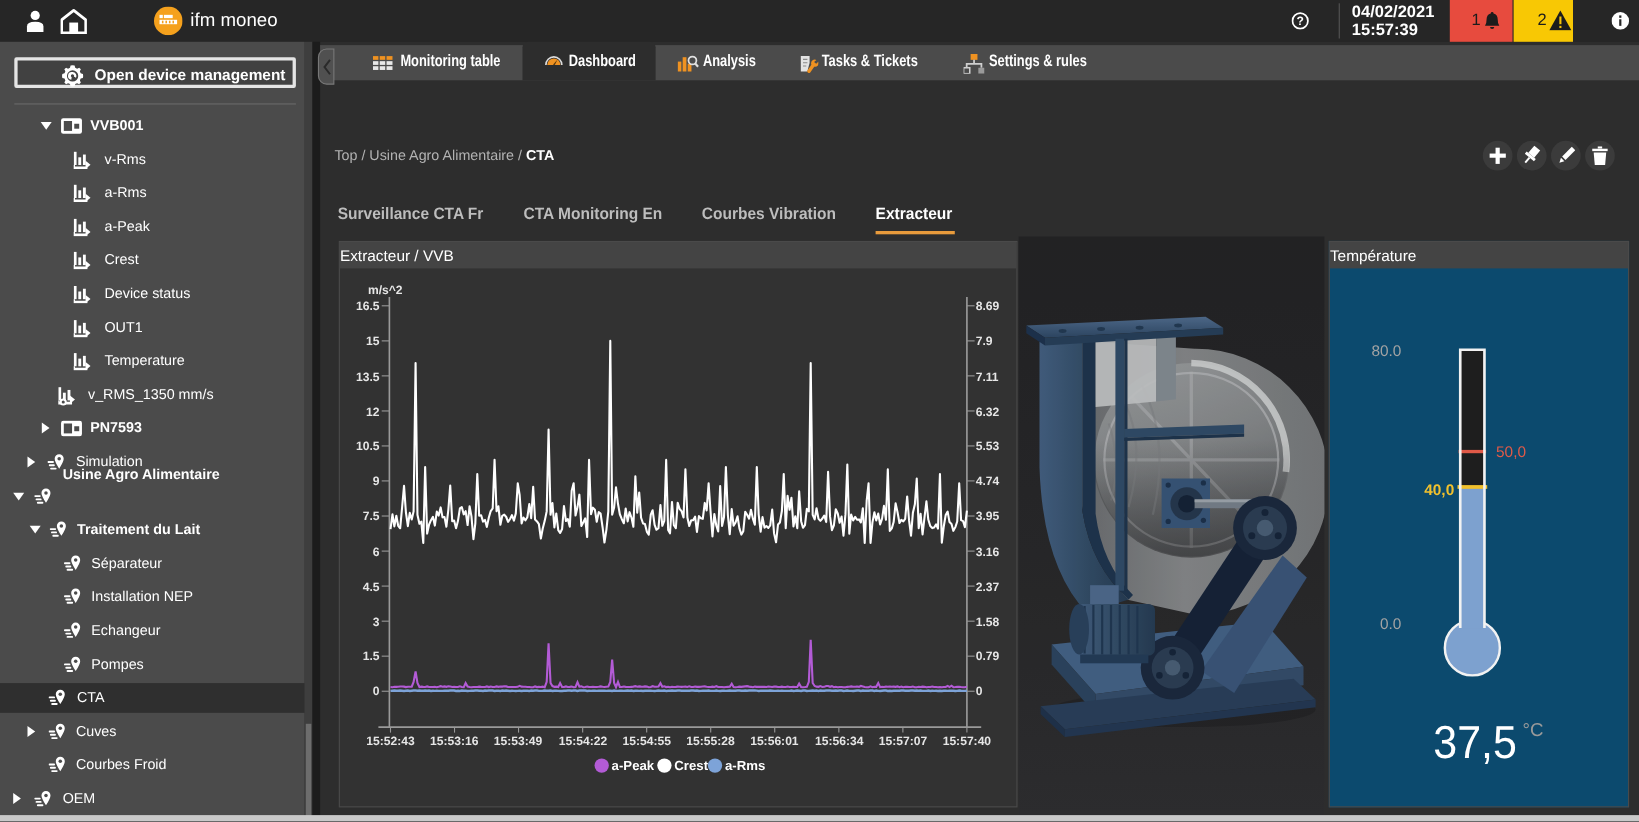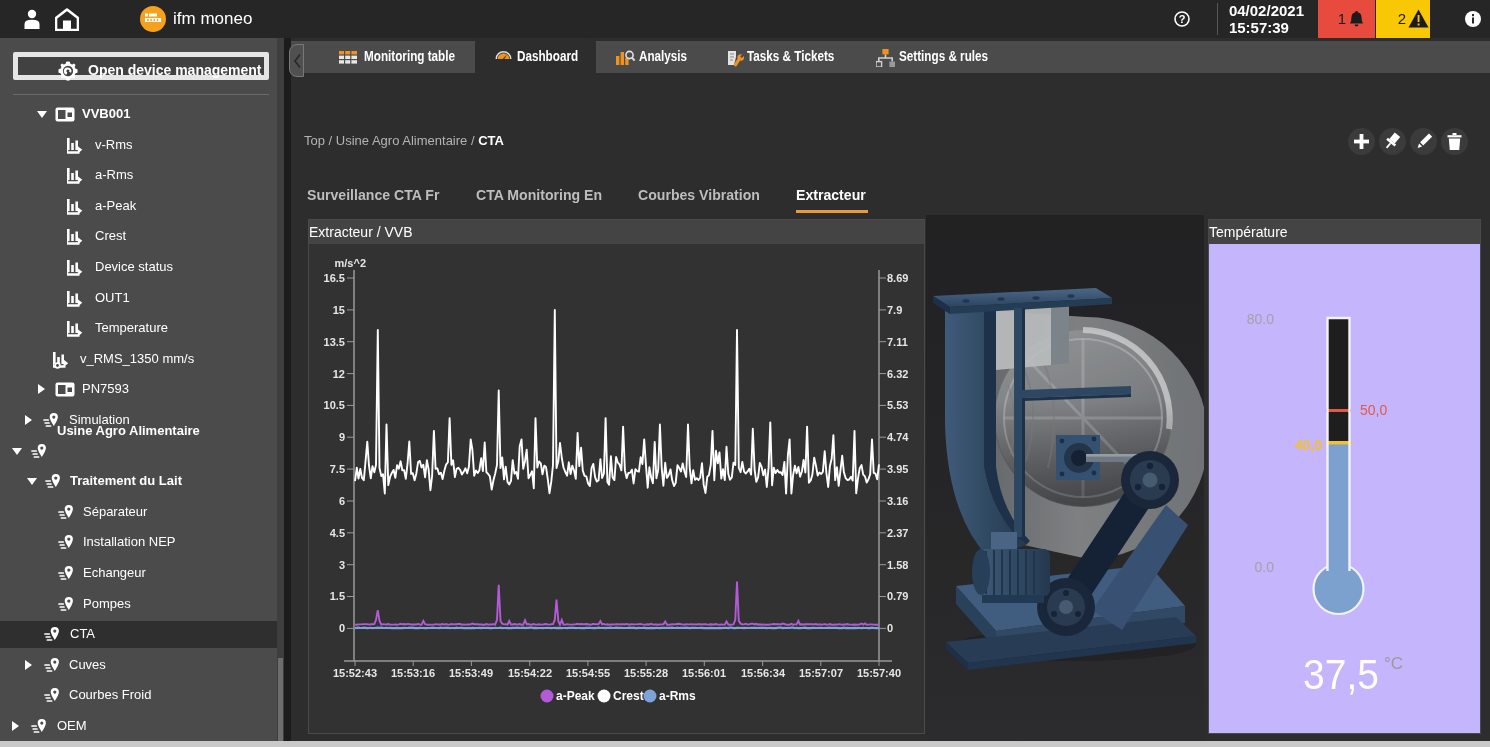--- a/index.html
+++ b/index.html
@@ -3,21 +3,21 @@
 * { margin:0; padding:0; box-sizing:border-box; }
 html,body { width:1490px; height:747px; overflow:hidden; background:#2d2d2d;
   font-family:"Liberation Sans", sans-serif; }
 #app { position:relative; width:1490px; height:747px; overflow:hidden; background:#2d2d2d; }
 .abs { position:absolute; }
 
 #topbar { position:absolute; left:0; top:0; width:1490px; height:38px; background:#262626; }
 
 #sidebar { position:absolute; left:0; top:38px; width:277px; height:704px; background:#4b4b4b; }
 #odm { position:absolute; left:13px; top:14px; width:256px; height:28px; background:#414141;
-  border:5px solid #e5e5e5; border-radius:2px; color:#fff; font-size:14px; font-weight:bold;
+  border:3px solid #e5e5e5; border-radius:2px; color:#fff; font-size:14px; font-weight:bold;
   line-height:26px; }
 #sidedivider { position:absolute; left:13px; top:56px; width:256px; height:1px; background:#6a6a6a; }
 .trow { position:absolute; height:26px; line-height:26px; color:#fff; font-size:13px; white-space:nowrap; }
 .tri-d { position:absolute; width:0; height:0; border-left:5px solid transparent;
   border-right:5px solid transparent; border-top:7px solid #fff; }
 .tri-r { position:absolute; width:0; height:0; border-top:5px solid transparent;
   border-bottom:5px solid transparent; border-left:7px solid #fff; }
 #ctahl { position:absolute; left:0; top:583px; width:277px; height:27px; background:#2f2f2f; }
 
 #strack { position:absolute; left:277px; top:38px; width:7px; height:704px; background:#3e3e3e; }
@@ -193,21 +193,21 @@
   <circle cx="4.5" cy="14.5" r="3.2" fill="#fff"></circle>
         <circle cx="4.5" cy="14.5" r="1.4" fill="#4b4b4b"></circle>
 </svg>
 <div class="trow" style="left:80px;top:308px;font-weight:normal">v_RMS_1350 mm/s</div>
 <div class="tri-r" style="left:38px;top:346px"></div>
 <svg class="abs" style="left:55px;top:344.4px" width="20" height="15" viewBox="0 0 20 15">
   <rect x="0.5" y="0.5" width="19" height="14" rx="2" fill="#fff"></rect>
   <rect x="3" y="3" width="7.5" height="9" fill="#4b4b4b"></rect>
   <rect x="12.5" y="5.5" width="4.5" height="4.5" fill="#4b4b4b"></rect>
 </svg>
-<div class="trow" style="left:82px;top:338px;font-weight:normal">PN7593</div>
+<div class="trow" style="left:82px;top:338px;font-weight:bold">PN7593</div>
 <div class="tri-r" style="left:25px;top:377px"></div>
 <svg class="abs" style="left:43px;top:374.0px" width="16" height="16" viewBox="0 0 16 16">
   <g stroke="#fff" stroke-width="1.7" stroke-linecap="round">
     <line x1="1" y1="8" x2="5.2" y2="8"></line>
           <line x1="2.2" y1="11" x2="6" y2="11"></line>
           <line x1="3.4" y1="14" x2="7.6" y2="14"></line>
   </g>
   <path d="M10.8 1 a4.1 4.1 0 0 1 4.1 4.1 q0 2.6 -4.1 9 q-4.1 -6.4 -4.1 -9 A4.1 4.1 0 0 1 10.8 1 Z" fill="#fff"></path>
   <circle cx="10.8" cy="5.1" r="1.6" fill="#4b4b4b"></circle>
 </svg>
@@ -610,21 +610,21 @@
   <polyline points="355.0,624.6 356.8,624.7 358.5,624.4 360.3,624.4 362.0,624.3 363.8,624.1 365.5,624.1 367.3,624.2 369.0,624.6 370.8,624.3 372.5,624.3 374.3,624.2 376.0,619.9 377.8,610.3 379.5,620.9 381.3,624.6 383.0,624.2 384.8,624.4 386.5,624.5 388.3,624.0 390.1,624.6 391.8,624.6 393.6,624.6 395.3,624.4 397.1,624.7 398.8,624.3 400.6,623.8 402.3,624.3 404.1,624.0 405.8,624.4 407.6,623.9 409.3,624.1 411.1,624.5 412.8,624.4 414.6,624.5 416.3,624.5 418.1,623.9 419.8,624.5 421.6,624.7 423.3,620.9 425.1,624.2 426.9,624.6 428.6,624.7 430.4,624.6 432.1,624.6 433.9,624.6 435.6,624.2 437.4,624.4 439.1,624.5 440.9,624.5 442.6,624.0 444.4,624.6 446.1,624.1 447.9,624.6 449.6,624.6 451.4,624.0 453.1,624.4 454.9,624.1 456.6,624.2 458.4,623.9 460.2,624.0 461.9,624.6 463.7,624.5 465.4,624.6 467.2,624.5 468.9,624.5 470.7,624.4 472.4,623.5 474.2,624.2 475.9,624.3 477.7,624.3 479.4,624.5 481.2,624.5 482.9,624.7 484.7,624.7 486.4,624.0 488.2,624.6 489.9,624.4 491.7,624.5 493.4,624.2 495.2,624.7 497.0,619.9 498.7,584.8 500.5,620.9 502.2,623.7 504.0,624.4 505.7,624.2 507.5,624.6 509.2,621.0 511.0,624.5 512.7,624.5 514.5,624.0 516.2,624.5 518.0,624.4 519.7,624.1 521.5,624.7 523.2,624.5 525.0,620.2 526.7,624.2 528.5,624.0 530.3,624.7 532.0,624.5 533.8,624.1 535.5,624.6 537.3,624.6 539.0,624.3 540.8,624.6 542.5,624.5 544.3,624.3 546.0,624.0 547.8,624.4 549.5,624.6 551.3,624.3 553.0,624.2 554.8,619.9 556.5,599.7 558.3,620.9 560.0,624.7 561.8,619.9 563.5,624.5 565.3,624.6 567.1,624.1 568.8,624.4 570.6,624.6 572.3,624.6 574.1,624.4 575.8,624.2 577.6,623.8 579.3,624.3 581.1,624.0 582.8,624.2 584.6,624.3 586.3,624.0 588.1,624.2 589.8,624.7 591.6,624.5 593.3,623.8 595.1,624.3 596.8,624.3 598.6,624.1 600.4,621.1 602.1,624.3 603.9,623.9 605.6,624.6 607.4,624.3 609.1,624.7 610.9,624.4 612.6,624.5 614.4,624.4 616.1,624.2 617.9,624.3 619.6,624.4 621.4,624.3 623.1,624.2 624.9,624.5 626.6,623.9 628.4,624.5 630.1,624.5 631.9,624.1 633.6,624.4 635.4,624.4 637.2,624.3 638.9,624.1 640.7,624.0 642.4,624.4 644.2,624.6 645.9,624.5 647.7,624.2 649.4,624.5 651.2,623.8 652.9,624.6 654.7,624.5 656.4,624.5 658.2,624.7 659.9,624.5 661.7,624.4 663.4,624.3 665.2,621.6 666.9,624.5 668.7,624.7 670.5,624.5 672.2,624.2 674.0,624.4 675.7,624.2 677.5,624.0 679.2,623.8 681.0,624.2 682.7,624.4 684.5,624.7 686.2,624.2 688.0,624.4 689.7,624.4 691.5,624.3 693.2,624.4 695.0,624.4 696.7,624.5 698.5,624.1 700.2,624.3 702.0,624.5 703.7,624.2 705.5,624.2 707.3,624.6 709.0,624.5 710.8,624.2 712.5,624.5 714.3,624.5 716.0,624.1 717.8,624.6 719.5,624.6 721.3,624.4 723.0,624.6 724.8,624.6 726.5,621.5 728.3,624.5 730.0,624.7 731.8,624.6 733.5,624.4 735.3,619.9 737.0,581.6 738.8,620.9 740.6,623.6 742.3,624.2 744.1,624.4 745.8,623.7 747.6,624.5 749.3,624.4 751.1,623.6 752.8,623.7 754.6,624.4 756.3,623.8 758.1,624.7 759.8,624.3 761.6,624.7 763.3,624.5 765.1,624.6 766.8,624.7 768.6,624.7 770.3,624.4 772.1,624.3 773.8,624.0 775.6,624.3 777.4,624.3 779.1,624.1 780.9,624.4 782.6,623.6 784.4,624.0 786.1,624.6 787.9,624.7 789.6,624.7 791.4,623.9 793.1,624.7 794.9,624.4 796.6,624.4 798.4,621.0 800.1,624.7 801.9,624.3 803.6,624.5 805.4,624.2 807.1,624.3 808.9,624.1 810.7,624.3 812.4,624.2 814.2,624.4 815.9,624.0 817.7,624.7 819.4,624.2 821.2,624.7 822.9,624.4 824.7,624.3 826.4,624.5 828.2,624.6 829.9,624.1 831.7,624.7 833.4,624.7 835.2,624.4 836.9,624.6 838.7,624.2 840.4,624.4 842.2,624.7 843.9,624.5 845.7,624.5 847.5,624.1 849.2,624.6 851.0,624.6 852.7,624.7 854.5,624.5 856.2,624.7 858.0,624.6 859.7,624.5 861.5,623.5 863.2,624.6 865.0,623.4 866.7,624.7 868.5,624.6 870.2,624.4 872.0,624.4 873.7,624.6 875.5,624.7 877.2,624.7 879.0,624.4" fill="none" stroke="#b35bd6" stroke-width="1.9"></polyline>
   <polyline points="355.0,481.1 356.8,467.6 358.5,478.5 360.3,468.9 362.0,478.0 363.8,480.2 365.5,461.8 367.3,441.7 369.0,465.7 370.8,478.3 372.5,466.2 374.3,472.3 376.0,464.9 377.8,330.0 379.5,468.0 381.3,476.1 383.0,474.2 384.8,493.5 386.5,424.5 388.3,485.1 390.1,476.8 391.8,472.9 393.6,469.9 395.3,477.8 397.1,465.1 398.8,468.7 400.6,461.3 402.3,470.3 404.1,470.1 405.8,478.8 407.6,463.2 409.3,441.5 411.1,473.9 412.8,473.2 414.6,480.2 416.3,473.7 418.1,462.1 419.8,460.9 421.6,467.6 423.3,464.7 425.1,477.3 426.9,460.2 428.6,469.4 430.4,490.2 432.1,476.0 433.9,430.9 435.6,468.8 437.4,468.4 439.1,474.2 440.9,472.7 442.6,479.0 444.4,470.5 446.1,464.6 447.9,462.2 449.6,418.1 451.4,464.8 453.1,460.3 454.9,477.1 456.6,468.9 458.4,467.8 460.2,470.0 461.9,474.4 463.7,471.8 465.4,468.3 467.2,473.3 468.9,466.7 470.7,439.4 472.4,450.0 474.2,475.8 475.9,470.5 477.7,473.0 479.4,470.2 481.2,458.2 482.9,471.1 484.7,442.5 486.4,472.3 488.2,474.0 489.9,476.4 491.7,489.6 493.4,480.5 495.2,473.5 497.0,464.9 498.7,390.5 500.5,468.0 502.2,457.4 504.0,479.4 505.7,466.8 507.5,481.9 509.2,484.5 511.0,480.9 512.7,460.1 514.5,473.7 516.2,471.9 518.0,478.8 519.7,446.2 521.5,439.4 523.2,468.7 525.0,461.0 526.7,449.7 528.5,478.2 530.3,474.8 532.0,471.3 533.8,488.2 535.5,418.1 537.3,467.5 539.0,461.5 540.8,463.3 542.5,474.3 544.3,465.6 546.0,466.9 547.8,479.3 549.5,493.2 551.3,481.4 553.0,464.9 554.8,309.9 556.5,468.0 558.3,461.3 560.0,443.0 561.8,458.0 563.5,467.5 565.3,472.0 567.1,475.7 568.8,462.3 570.6,474.0 572.3,465.6 574.1,470.7 575.8,478.9 577.6,433.0 579.3,466.1 581.1,447.7 582.8,470.7 584.6,475.9 586.3,476.4 588.1,483.5 589.8,486.1 591.6,467.8 593.3,463.9 595.1,477.2 596.8,481.6 598.6,480.2 600.4,459.1 602.1,478.0 603.9,473.5 605.6,418.1 607.4,481.9 609.1,484.8 610.9,456.3 612.6,477.5 614.4,480.1 616.1,457.0 617.9,462.7 619.6,464.7 621.4,470.4 623.1,426.6 624.9,470.4 626.6,478.1 628.4,472.9 630.1,472.9 631.9,469.7 633.6,483.5 635.4,469.2 637.2,471.1 638.9,471.7 640.7,457.2 642.4,464.1 644.2,439.4 645.9,464.3 647.7,487.7 649.4,467.3 651.2,477.7 652.9,483.2 654.7,441.9 656.4,478.2 658.2,470.0 659.9,424.5 661.7,468.2 663.4,485.7 665.2,462.8 666.9,477.9 668.7,475.0 670.5,469.4 672.2,480.3 674.0,486.0 675.7,482.9 677.5,465.2 679.2,468.0 681.0,471.5 682.7,463.4 684.5,471.7 686.2,477.0 688.0,424.5 689.7,467.6 691.5,483.4 693.2,470.1 695.0,479.7 696.7,478.2 698.5,480.0 700.2,477.7 702.0,463.2 703.7,484.9 705.5,493.0 707.3,476.8 709.0,475.0 710.8,464.5 712.5,430.9 714.3,480.2 716.0,450.8 717.8,463.4 719.5,452.5 721.3,478.6 723.0,469.3 724.8,480.1 726.5,446.7 728.3,473.8 730.0,479.8 731.8,477.4 733.5,462.6 735.3,464.9 737.0,330.0 738.8,468.0 740.6,472.2 742.3,462.0 744.1,471.7 745.8,473.5 747.6,471.4 749.3,468.7 751.1,474.6 752.8,428.8 754.6,469.7 756.3,481.9 758.1,477.5 759.8,463.0 761.6,466.8 763.3,475.2 765.1,469.6 766.8,487.0 768.6,467.4 770.3,422.4 772.1,485.2 773.8,467.7 775.6,473.1 777.4,469.9 779.1,472.5 780.9,472.2 782.6,474.9 784.4,462.0 786.1,493.5 787.9,455.2 789.6,439.4 791.4,493.5 793.1,475.1 794.9,465.7 796.6,473.2 798.4,466.9 800.1,476.7 801.9,471.5 803.6,459.9 805.4,472.5 807.1,426.6 808.9,482.7 810.7,480.4 812.4,474.6 814.2,457.6 815.9,465.5 817.7,475.5 819.4,472.6 821.2,474.0 822.9,471.7 824.7,451.3 826.4,472.9 828.2,487.0 829.9,466.2 831.7,458.5 833.4,435.1 835.2,480.1 836.9,467.1 838.7,485.9 840.4,470.9 842.2,455.8 843.9,472.3 845.7,478.2 847.5,480.1 849.2,479.5 851.0,476.7 852.7,480.6 854.5,430.9 856.2,493.3 858.0,478.4 859.7,468.3 861.5,465.1 863.2,474.6 865.0,476.4 866.7,482.6 868.5,479.2 870.2,474.1 872.0,439.4 873.7,472.8 875.5,473.7 877.2,479.3 879.0,464.3" fill="none" stroke="#ffffff" stroke-width="1.9" stroke-linejoin="round"></polyline>
   <circle cx="547" cy="696" r="6.5" fill="#b35bd6"></circle>
   <text x="556" y="700" font-size="12" font-weight="bold" fill="#fff">a-Peak</text>
   <circle cx="604" cy="696" r="6.5" fill="#ffffff"></circle>
   <text x="613" y="700" font-size="12" font-weight="bold" fill="#fff">Crest</text>
   <circle cx="650" cy="696" r="6.5" fill="#7da3d8"></circle>
   <text x="659" y="700" font-size="12" font-weight="bold" fill="#fff">a-Rms</text>
 </svg>
 
-<div class="panel" style="left:1208px;width:273px;background:#c4b5fd">
+<div class="panel" style="left:1208px;width:273px;background:#0c4a6e">
       <div class="phead">Température</div>
     </div>
 <svg class="abs" style="left:1208px;top:219px" width="273" height="515" viewBox="0 0 273 515" pointer-events="none">
   <circle cx="130.5" cy="370" r="25" fill="#7da1cf" stroke="#f2f2f2" stroke-width="2.2"></circle>
   <rect x="120" y="100" width="21" height="252" fill="#7da1cf"></rect>
   <rect x="120" y="100" width="21" height="124" fill="#1e1e1e"></rect>
   <rect x="118" y="190" width="25" height="3" fill="#e05a48"></rect>
   <rect x="117" y="222" width="27" height="3.4" fill="#f2c12d"></rect>
   <path d="M119.5 352 L119.5 99 L141.5 99 L141.5 352" fill="none" stroke="#f2f2f2" stroke-width="2.4"></path>
   <text x="66" y="105" text-anchor="end" font-size="14" fill="#a3a3a3">80.0</text>

